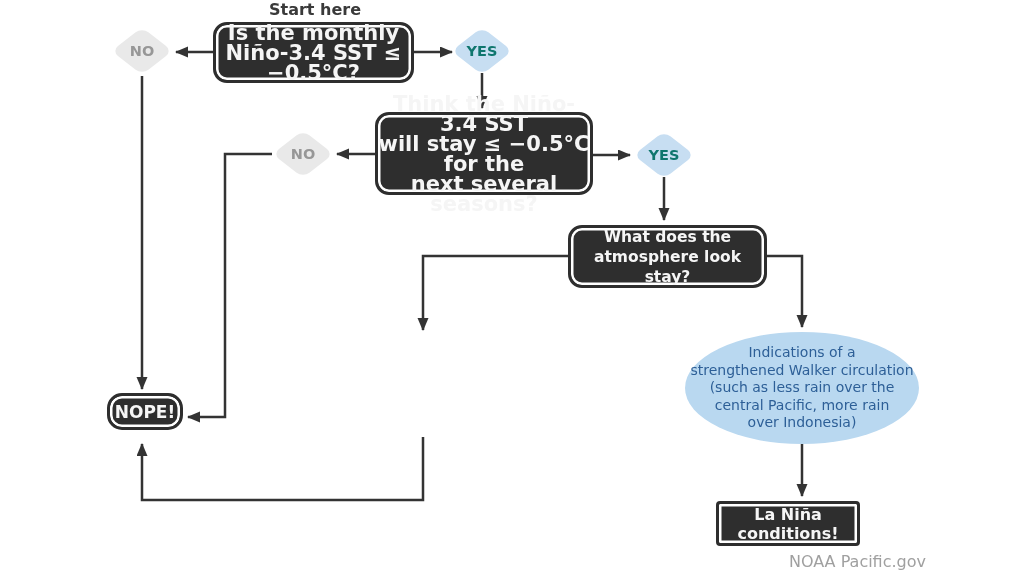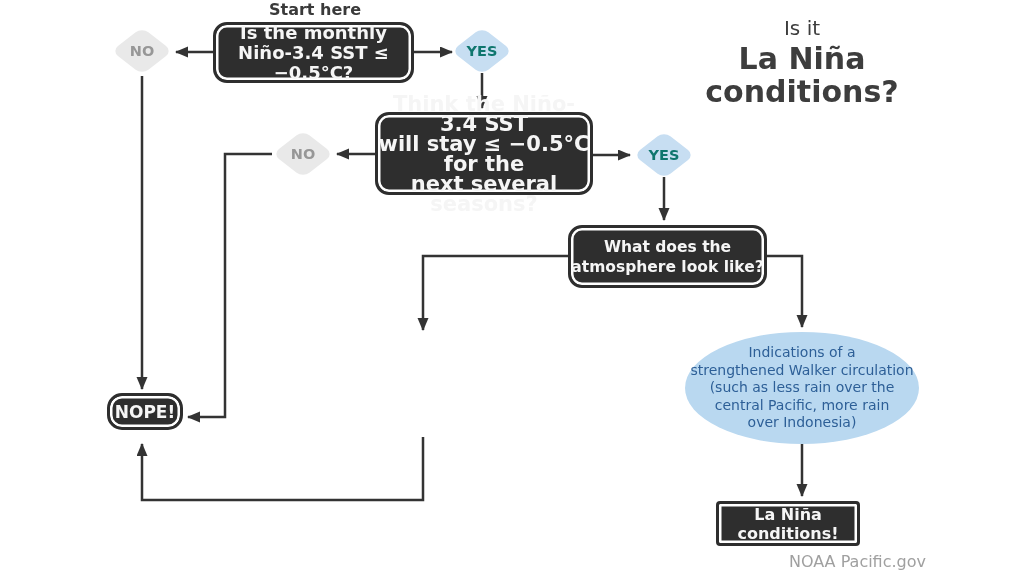--- a/index.html
+++ b/index.html
@@ -6,21 +6,21 @@
   body{font-family:"DejaVu Sans","Liberation Sans",sans-serif;}
   .canvas{position:relative;width:1024px;height:576px;background:#ffffff;overflow:hidden;}
   .connectors{position:absolute;left:0;top:0;width:1024px;height:576px;}
 
   
   .darkbox{position:absolute;box-sizing:border-box;background:#2e2e2e;border:3px solid #2e2e2e;
            box-shadow:inset 0 0 0 2.5px #ffffff;border-radius:14px;color:#f5f5f5;
            display:flex;align-items:center;justify-content:center;text-align:center;
            font-weight:bold;}
   .darkbox span{white-space:pre-line;display:block;}
-  .q1{left:213px;top:22px;width:201px;height:61px;font-size:18px;line-height:20px;}
+  .q1{left:213px;top:22px;width:201px;height:61px;font-size:21px;line-height:20px;}
   .q2{left:375px;top:112px;width:218px;height:83px;font-size:21px;line-height:20px;}
   .q3{left:568px;top:225px;width:199px;height:63px;font-size:15.5px;line-height:20px;}
   .nope{left:107px;top:393px;width:76px;height:37px;font-size:17px;border-radius:15px;}
   .lanina{left:716px;top:501px;width:144px;height:45px;font-size:16px;border-radius:4px;}
 
   
   .diamond{position:absolute;width:62px;height:48px;}
   .diamond .bg{position:absolute;left:50%;top:50%;width:43px;height:43px;border-radius:9px;
                transform:translate(-50%,-50%) scaleY(0.78) rotate(45deg);}
   .diamond .label{position:absolute;left:0;top:0;right:0;bottom:0;display:flex;
@@ -101,41 +101,36 @@
     <div class="bg"></div>
     <div class="label">NO</div>
   </div>
   <div class="diamond yes yes2">
     <div class="bg"></div>
     <div class="label">YES</div>
   </div>
 
   <div class="darkbox q3">
     <span>What does the
-atmosphere look like?</span>
+atmosphere look stay?</span>
   </div>
 
 
   <div class="ellipse strengthened">
     <span>Indications of a
 strengthened Walker circulation
 (such as less rain over the
 central Pacific, more rain
 over Indonesia)</span>
   </div>
 
   <div class="darkbox nope">
     <span>NOPE!</span>
   </div>
 
   <div class="darkbox lanina">
     <span>La Niña conditions!</span>
   </div>
 
-  <div class="title">
-    <div class="title-small">Is it</div>
-    <div class="title-main">La Niña
-conditions?</div>
-  </div>
 
   <div class="footer">NOAA Pacific.gov</div>
 
 </div>
 
 </body></html>

